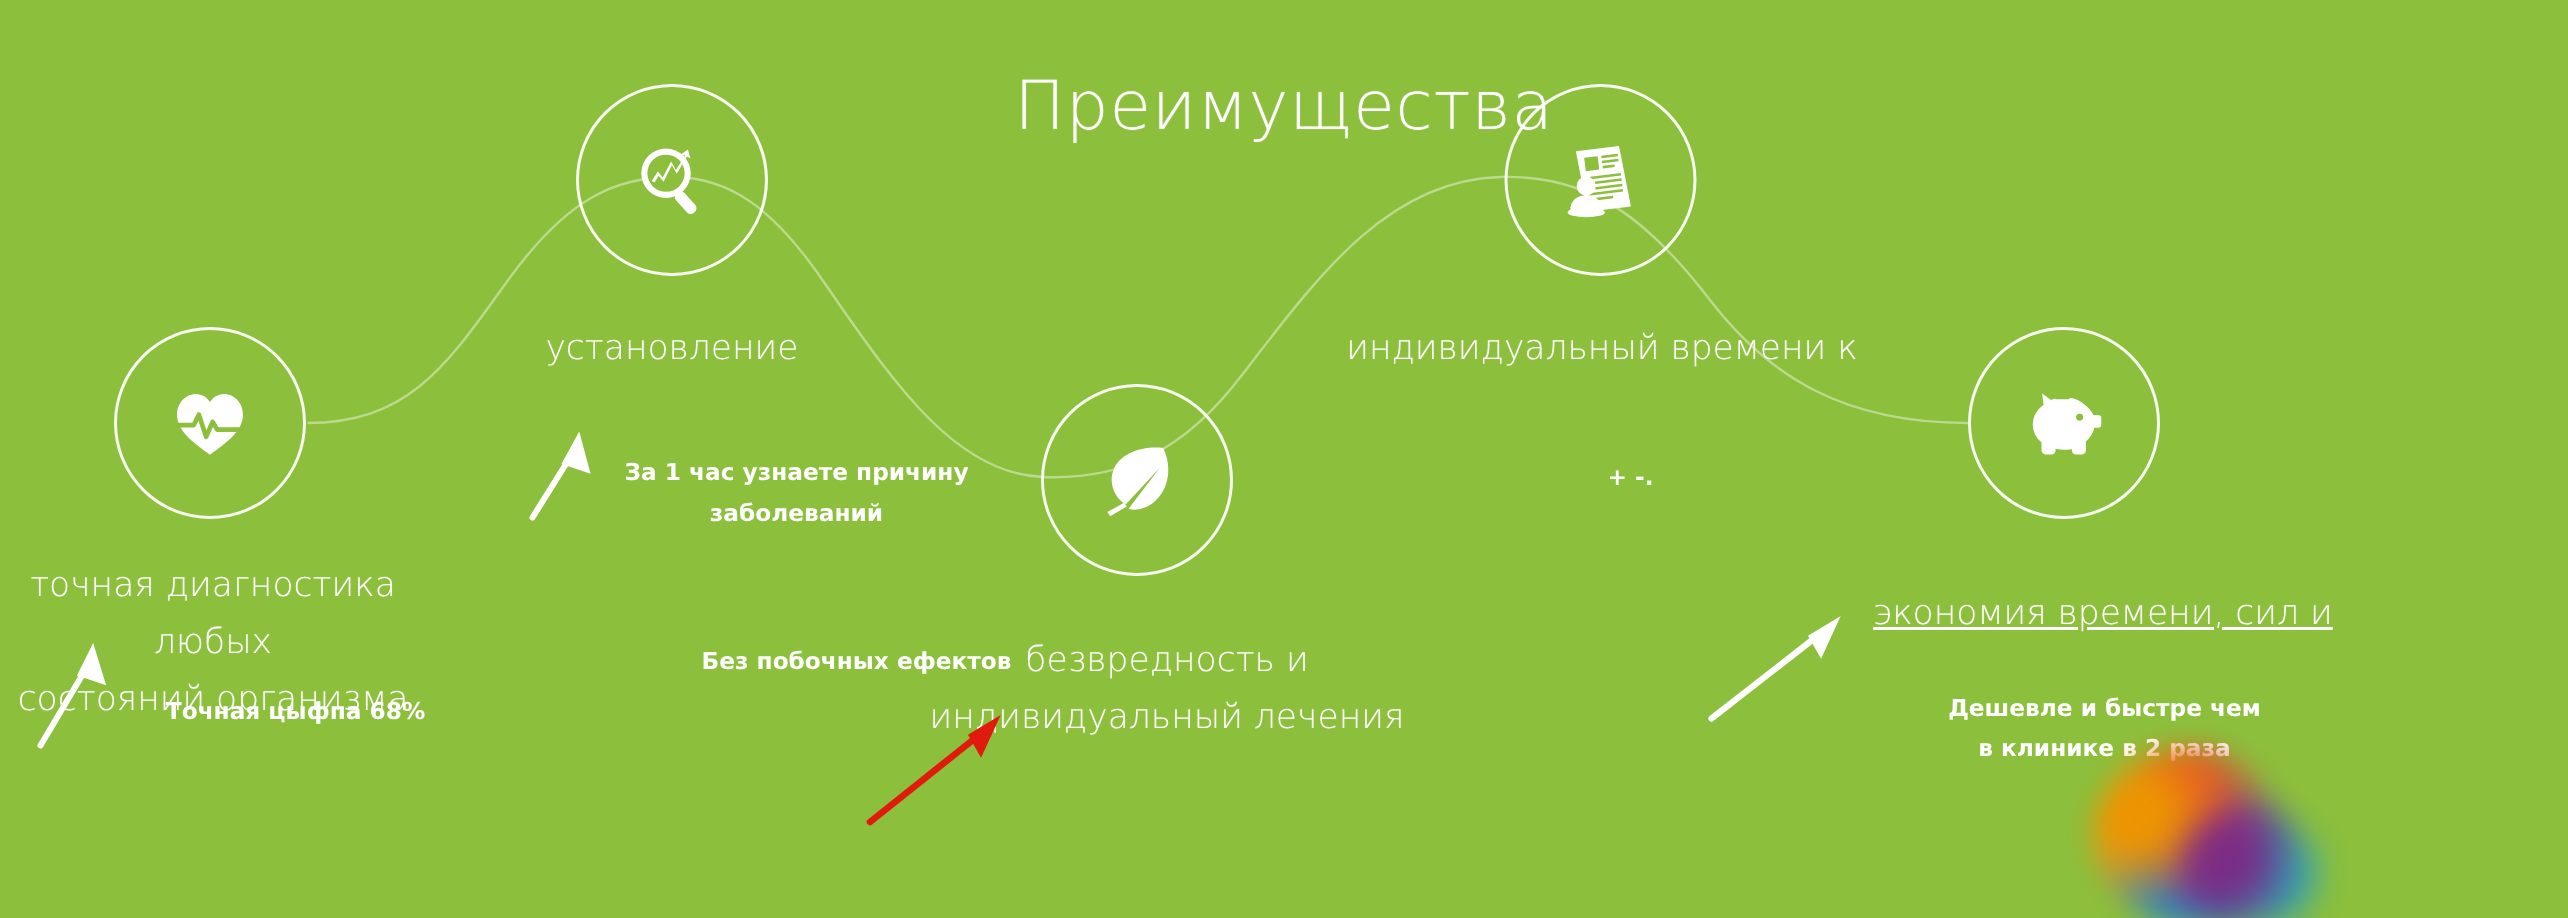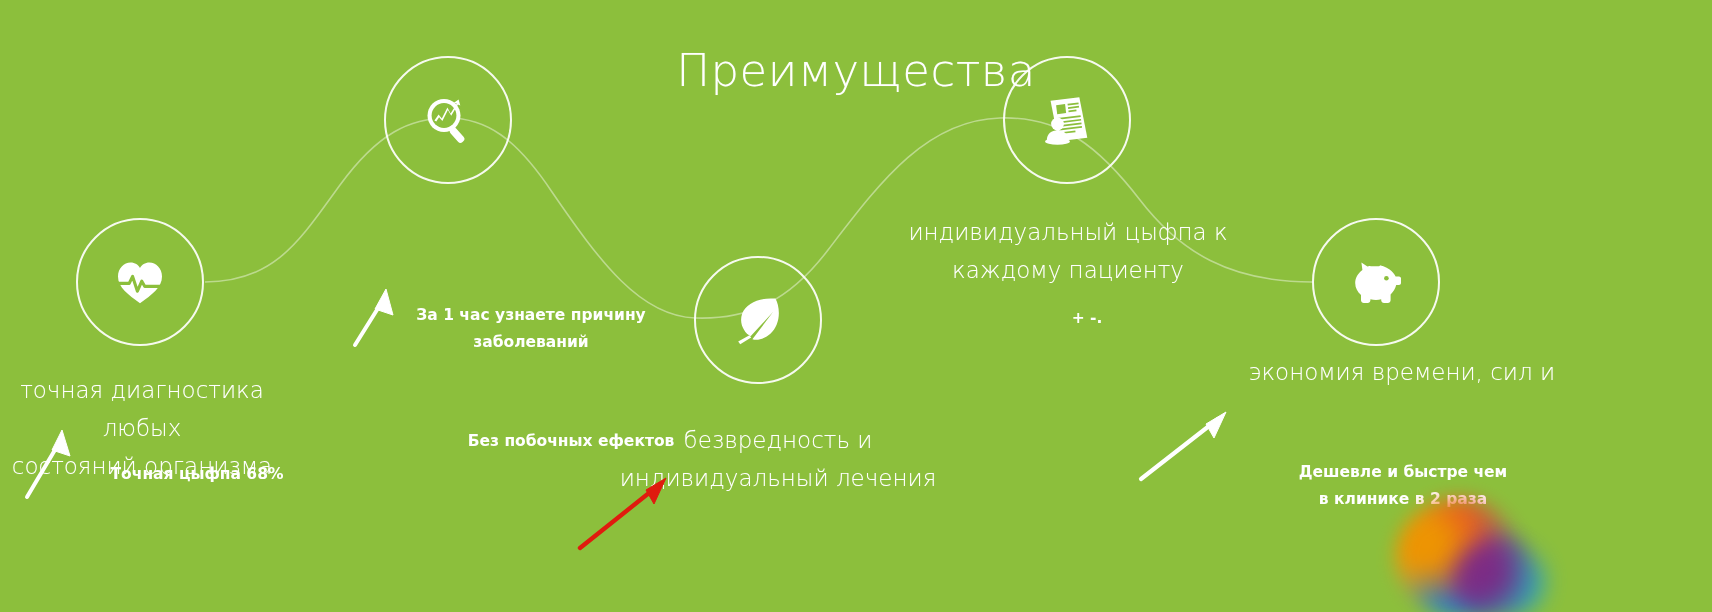--- a/index.html
+++ b/index.html
@@ -160,20 +160,21 @@
       <svg width="50" height="50" viewBox="0 0 50 50">
         <circle cx="21" cy="20.5" r="16.5" fill="#ffffff"></circle>
         <circle cx="21" cy="20.5" r="12.4" fill="#8cbf3c"></circle>
         <path fill="#ffffff" d="M11.4 25.6 L15.6 19.4 L18.8 23.4 L24.4 12.6 L27.6 18.4 L33.8 8.6 L30.6 8.1 L35.6 4.6 L37.3 10.6 L34.9 9.4 L28.2 20.8 L24.9 15.1 L19.4 26.1 L16.1 22.2 L13.3 26.6 Z"></path>
         <rect x="30.4" y="31.4" width="7.4" height="17.4" rx="3.2" fill="#ffffff" transform="rotate(-42 34.1 40.1)"></rect>
       </svg>
     </span>
   </div>
 
   <div class="caption" style="left:276px; top:213px; width:344px;">
+    <div>установление</div>
   </div>
 
   <svg class="layer" viewBox="0 0 1712 612" aria-hidden="true">
     <g stroke="#ffffff" fill="#ffffff">
       <line x1="355" y1="345" x2="385" y2="297" stroke-width="4" stroke-linecap="round"></line>
       <path d="M386 289 L393 315 L375 309 Z"></path>
     </g>
   </svg>
 
   <div class="note" style="left:401px; top:302px; width:260px;">За 1 час узнаете причину
@@ -222,37 +223,36 @@
         <g fill="#ffffff">
           <circle cx="16.5" cy="30" r="6.4"></circle>
           <path d="M5.8 46.4 C5.8 39.6 10.6 36.2 16.5 36.2 C22.4 36.2 27.2 39.6 27.2 46.4 Z"></path>
           <ellipse cx="16.5" cy="47.6" rx="12.4" ry="3.2"></ellipse>
         </g>
       </svg>
     </span>
   </div>
 
   <div class="caption" style="left:896px; top:213px; width:344px;">
-    <div>индивидуальный цыфпа к</div>
-    <div>каждому пациенту</div>
+    <div>индивидуальный времени к</div>
   </div>
 
   <div class="note" style="left:987px; top:305px; width:200px;">+ -.</div>
 
   <div class="node-circle" style="left:1312px; top:218px; width:128px; height:128px;">
     <span>
       <svg width="50" height="44" viewBox="0 0 50 44">
         <path fill="#ffffff" d="M38.6 9.6 C35 6.6 30.2 4.9 25 4.9 C21.9 4.9 19 5.5 16.4 6.6 L10.4 2.4 L11.4 9.9 C7 13.1 4.2 17.8 4.2 23 C4.2 27.7 6.4 31.9 10 34.9 L10 40.2 C10 41.8 11.3 43 12.9 43 L16.6 43 C18.2 43 19.4 41.8 19.4 40.2 L19.4 39.2 C21.2 39.6 23 39.9 25 39.9 C26.8 39.9 28.6 39.7 30.2 39.3 L30.2 40.2 C30.2 41.8 31.5 43 33.1 43 L36.8 43 C38.4 43 39.6 41.8 39.6 40.2 L39.6 34.4 C42.4 31.9 44.4 28.7 45.2 25.1 L48 25.1 C49.1 25.1 50 24.2 50 23.1 L50 18.6 C50 17.5 49.1 16.6 48 16.6 L44.6 16.6 C43.3 13.9 41.2 11.5 38.6 9.6 Z"></path>
         <circle cx="35.4" cy="18.2" r="2.3" fill="#8cbf3c"></circle>
         <rect x="18.6" y="3.6" width="10.4" height="2.6" rx="1.3" fill="#8cbf3c"></rect>
       </svg>
     </span>
   </div>
 
-  <div class="caption" style="left:1230px; top:353px; width:344px;">
+  <div class="caption" style="left:1230px; top:390px; width:344px;text-decoration:underline;">
     <div>экономия времени, сил и</div>
   </div>
 
   <svg class="layer" viewBox="0 0 1712 612" aria-hidden="true">
     <g stroke="#ffffff" fill="#ffffff">
       <line x1="1141" y1="479" x2="1218" y2="419" stroke-width="4.2" stroke-linecap="round"></line>
       <path d="M1226 412 L1214 438 L1206 424 Z"></path>
     </g>
   </svg>
 

